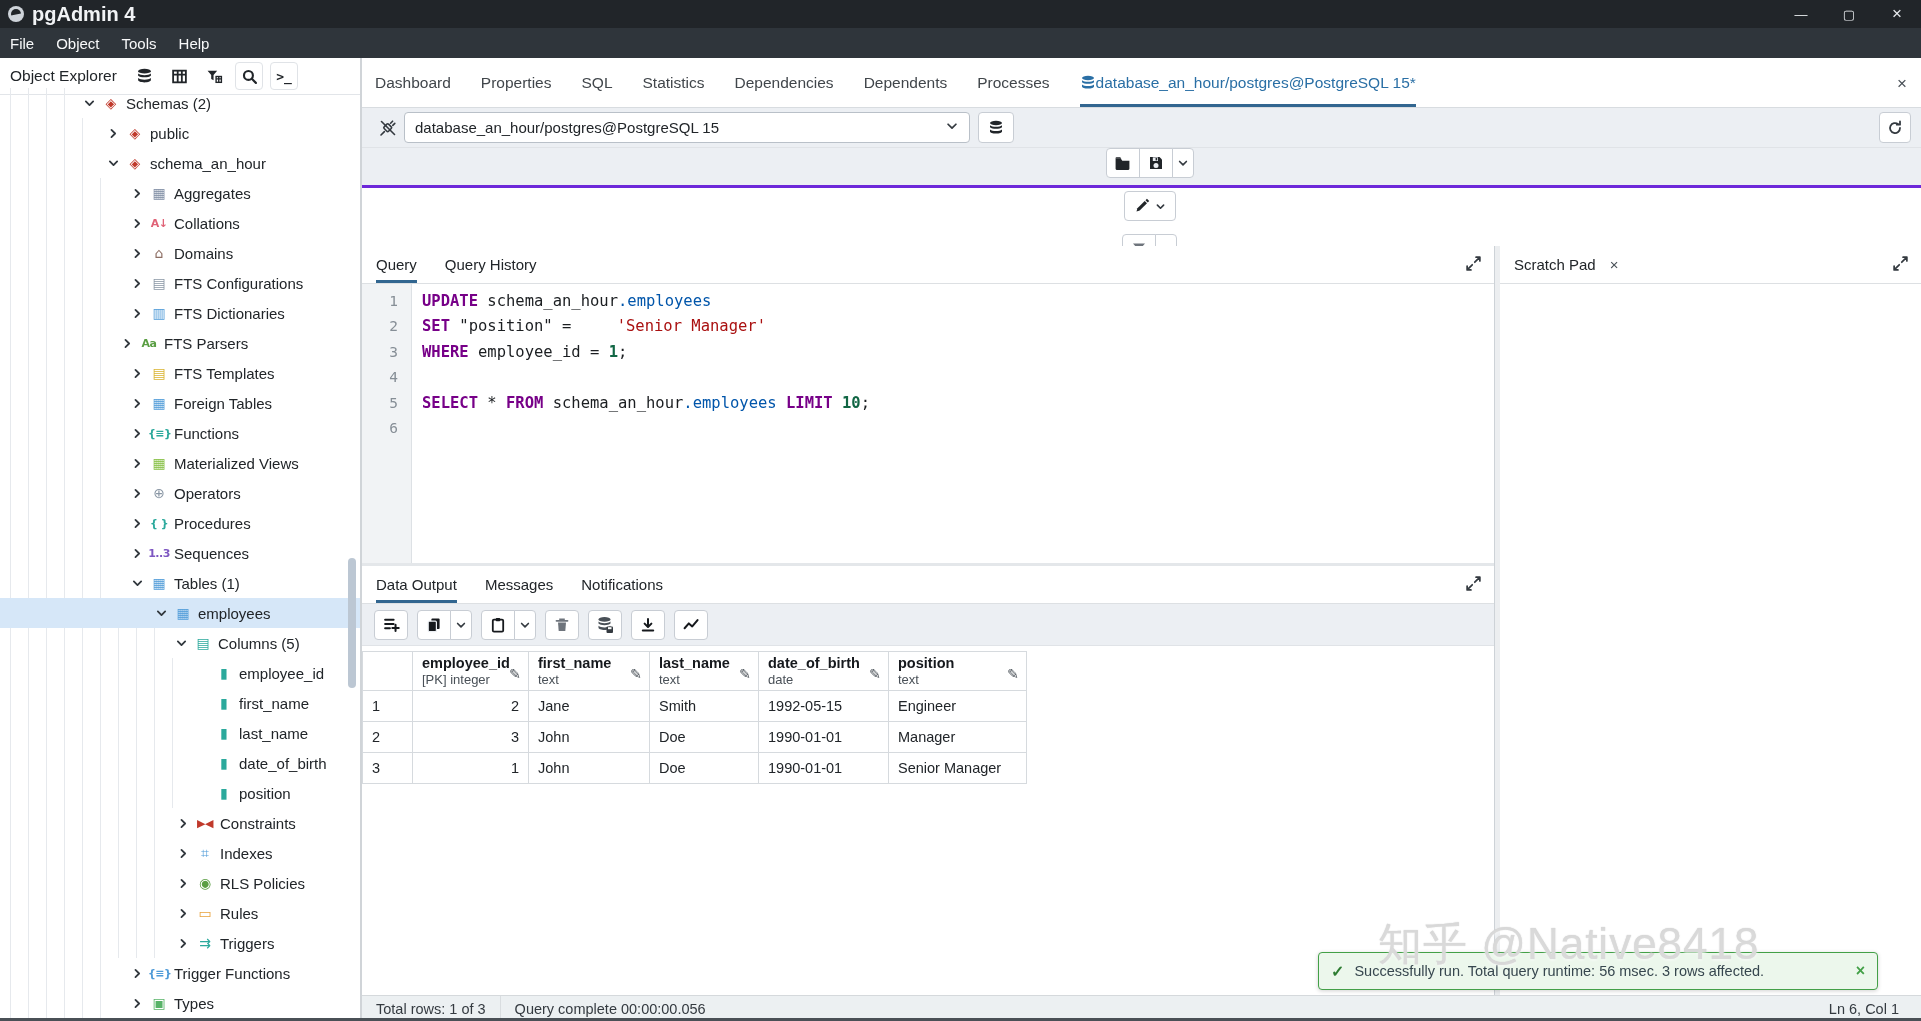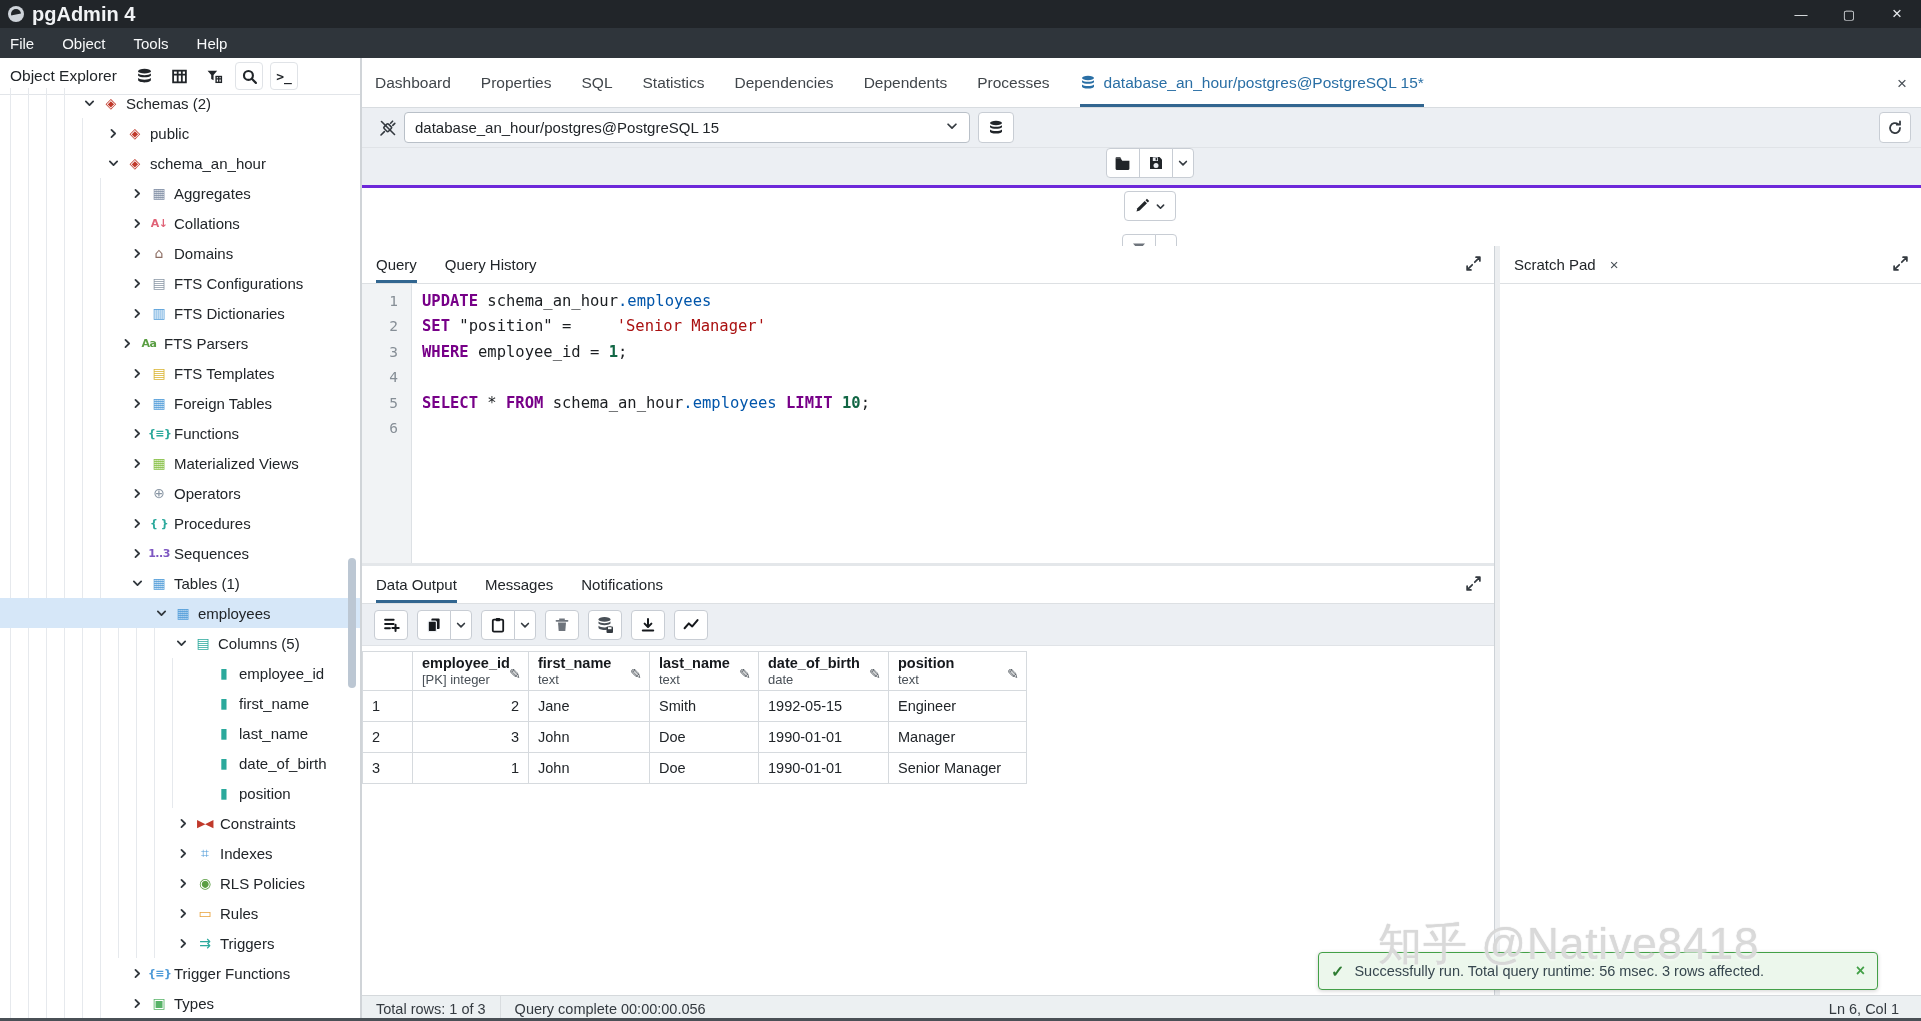--- a/index.html
+++ b/index.html
@@ -9,21 +9,21 @@
 
   
   .titlebar{position:absolute;left:0;top:0;width:100%;height:28px;background:#212529;display:flex;align-items:center;color:#f1f3f5;}
   .appicon{width:16px;height:16px;border-radius:50%;background:#cfd4da;margin:0 8px 0 8px;position:relative;overflow:hidden;}
   .appicon::after{content:"";position:absolute;left:3px;top:3px;width:10px;height:10px;border-radius:50%;background:#212529;clip-path:polygon(0 0,100% 0,100% 45%,0 65%);}
   .apptitle{font-size:20px;font-weight:bold;}
   .wincontrols{margin-left:auto;display:flex;align-items:center;height:100%;}
   .winbtn{width:48px;height:100%;display:flex;align-items:center;justify-content:center;font-size:13px;color:#e9ecef;cursor:default;}
   
   .menubar{position:absolute;left:0;top:28px;width:100%;height:30px;background:#2f353b;display:flex;align-items:center;color:#f8f9fa;}
-  .menu-item{font-size:15px;margin-left:28px;}
+  .menu-item{font-size:15px;margin-left:22px;}
   .menu-item:first-child{margin-left:10px;}
 
   
   .sidebar{position:absolute;left:0;top:58px;width:360px;bottom:0;background:#fff;overflow:hidden;}
   .oe-header{height:37px;display:flex;align-items:center;border-bottom:1px solid #e2e5e9;}
   .oe-title{font-size:15.5px;margin-left:10px;color:#212529;}
   .oe-tools{margin-left:auto;margin-right:62px;display:flex;gap:7px;}
   .oe-btn{width:28px;height:28px;display:flex;align-items:center;justify-content:center;border:1px solid #e0e3e7;border-radius:4px;background:#fff;}
   .oe-btn.noborder{border-color:transparent;}
   .terminal-glyph{font-family:"DejaVu Sans Mono",monospace;font-size:13px;font-weight:bold;color:#212529;}
@@ -35,21 +35,21 @@
   .trow .tlabel{margin-left:4px;color:#212529;}
   .trow.selected{background:#d6e7f8 !important;}
   .side-scroll{position:absolute;right:4px;top:500px;width:8px;height:130px;border-radius:4px;background:#bcc7d3;}
   .vsplit{position:absolute;left:360px;top:58px;width:2px;bottom:0;background:#d0d4d8;}
 
   
   .main{position:absolute;left:362px;top:58px;right:0;bottom:0;background:#fff;}
   .tabrow{position:relative;height:50px;border-bottom:1px solid #d8dce0;display:flex;align-items:stretch;background:#fff;}
   .mtab{display:flex;align-items:center;font-size:15.5px;color:#41464b;margin-left:30px;border-bottom:3px solid transparent;padding-top:3px;}
   .mtab:first-child{margin-left:13px;}
-  .mtab.active{color:#2a6fa5;border-bottom-color:#326690;gap:8px;}
+  .mtab.active{color:#2a6fa5;border-bottom-color:#326690;}
   .tab-close{position:absolute;right:14px;top:16px;font-size:17px;color:#495057;}
 
   .connrow{position:relative;height:40px;background:#eceff3;display:flex;align-items:center;padding-left:10px;border-bottom:1px solid #e0e3e7;}
   .plugbtn{width:32px;height:30px;display:flex;align-items:center;justify-content:center;}
   .connbox{width:566px;height:31px;background:#fff;border:1px solid #b9c0c8;border-radius:4px;display:flex;align-items:center;padding:0 10px;}
   .conntext{font-size:15px;color:#212529;}
   .connbox .cchev{margin-left:auto;}
   .conn-db-btn{width:36px;height:31px;margin-left:8px;background:#fff;border:1px solid #c8cdd4;border-radius:4px;display:flex;align-items:center;justify-content:center;}
   .conn-refresh{position:absolute;right:10px;width:32px;height:31px;background:#fff;border:1px solid #c8cdd4;border-radius:4px;display:flex;align-items:center;justify-content:center;}
 

